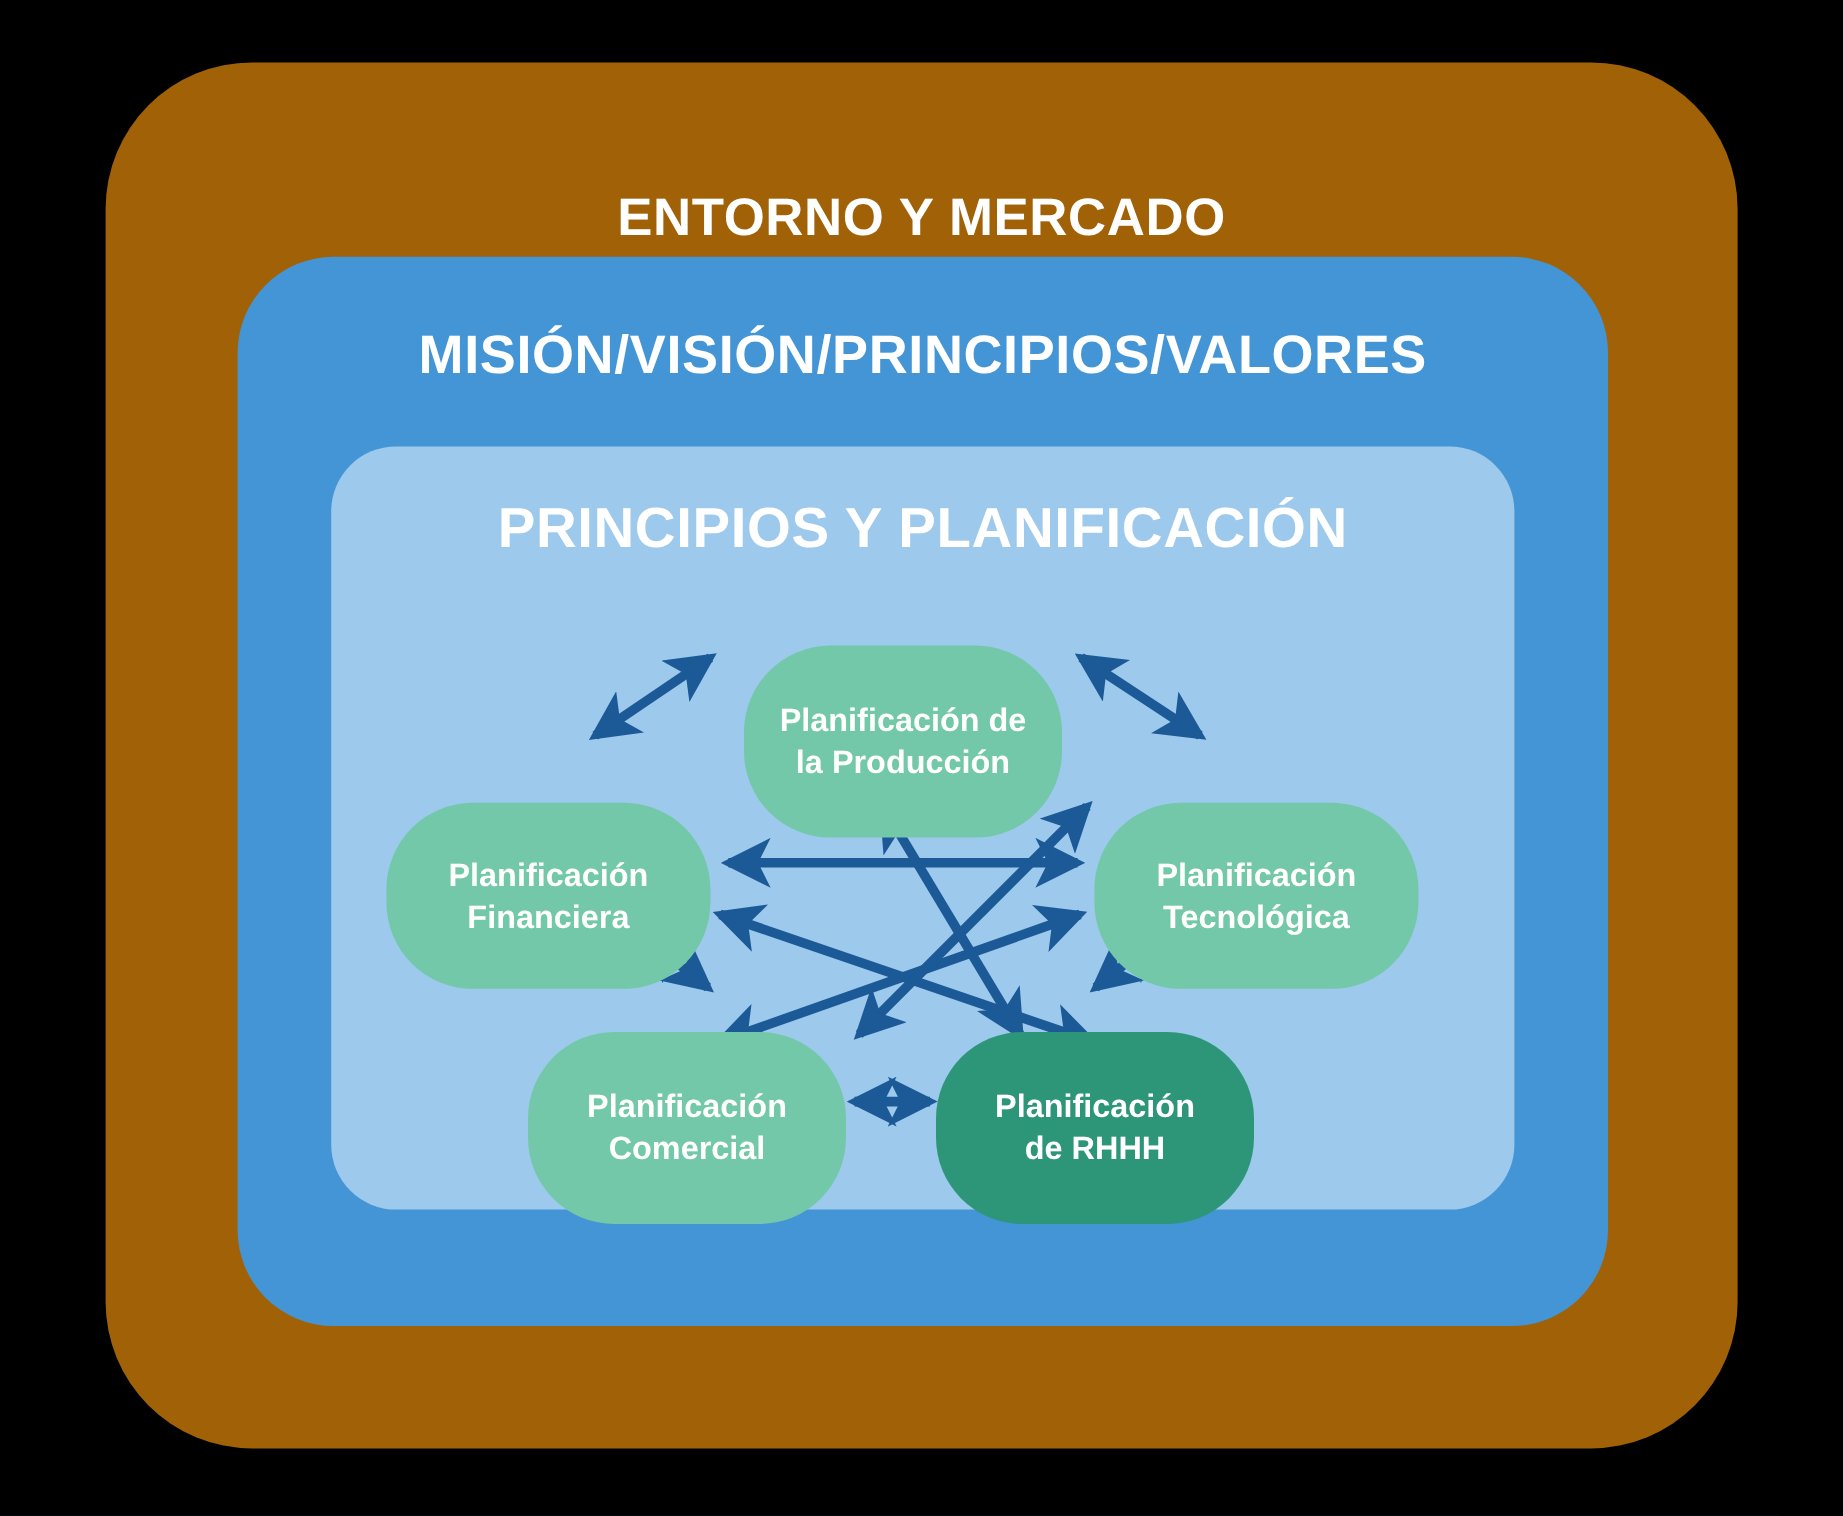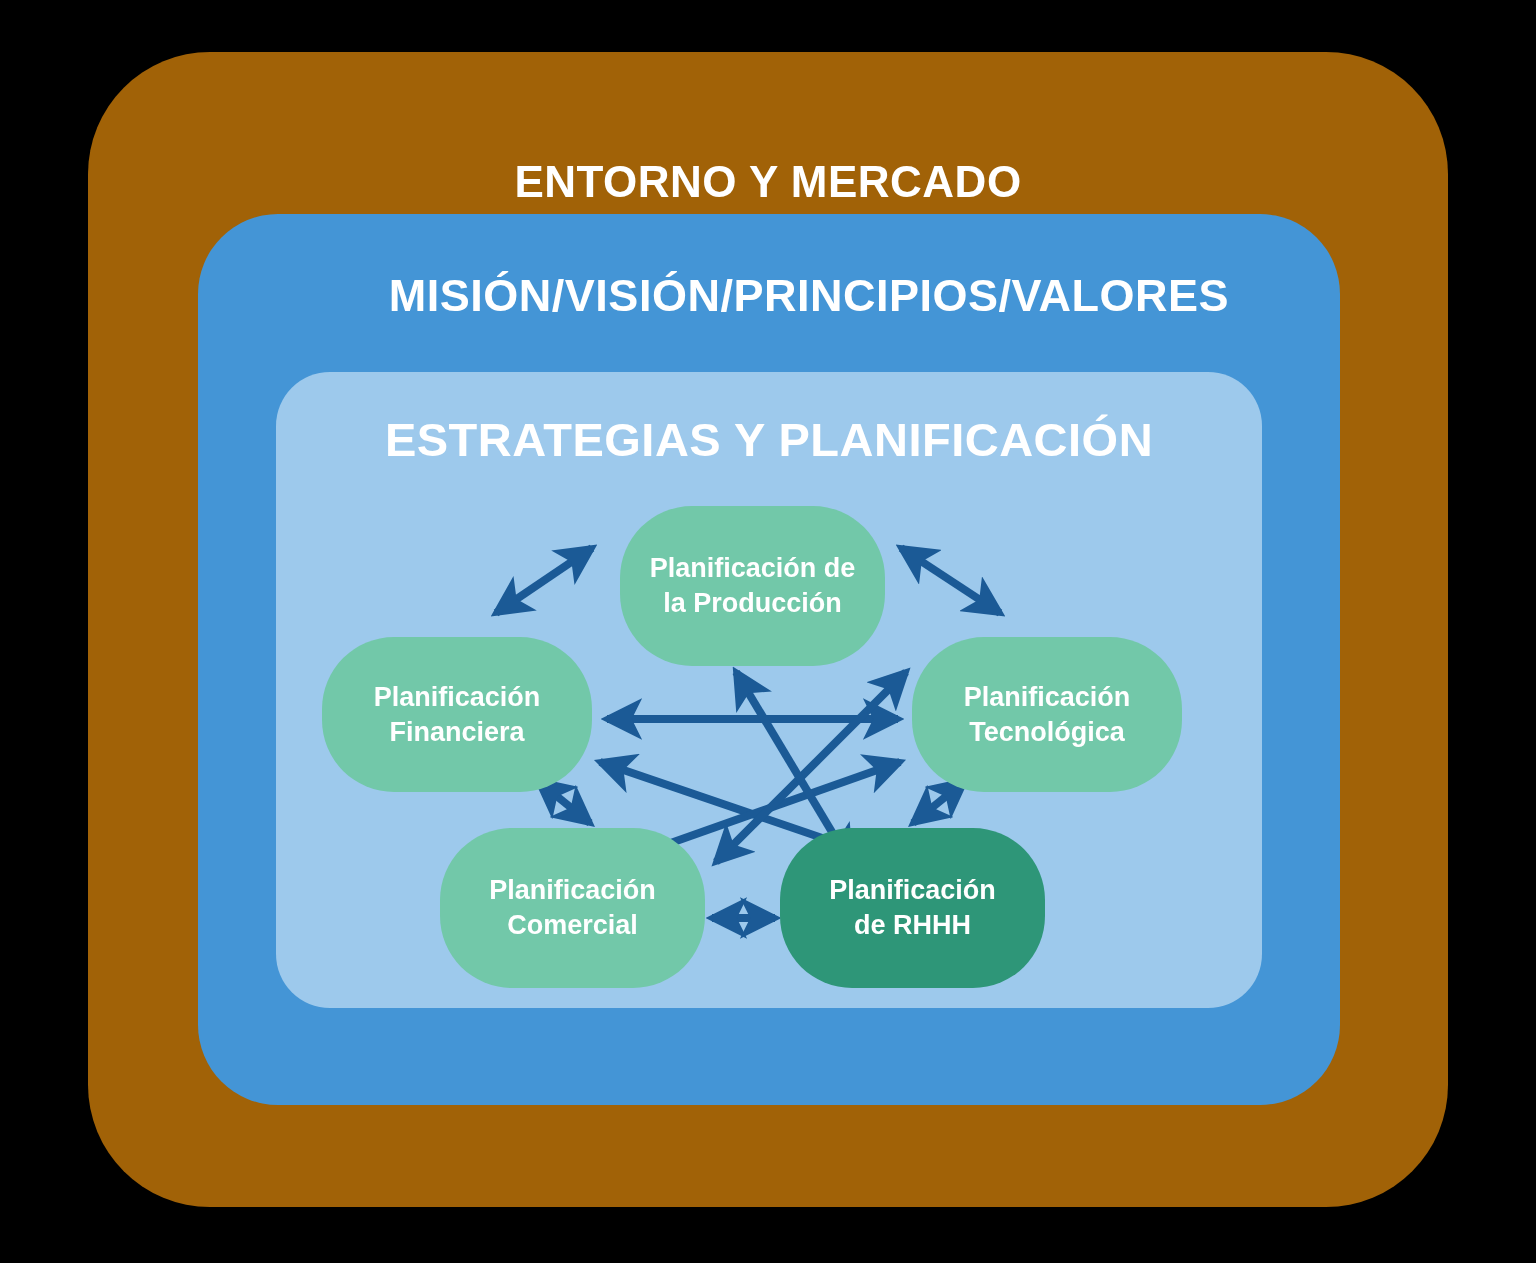--- a/index.html
+++ b/index.html
@@ -33,21 +33,20 @@
     background: #a16207;
     border-radius: 122px;
   }
   #middle-layer {
     left: 198px;
     top: 214px;
     width: 1142px;
     height: 891px;
     background: #4495D6;
     border-radius: 80px;
-    padding-left: 40px;
   }
   #inner-layer {
     left: 276px;
     top: 372px;
     width: 986px;
     height: 636px;
     background: #9DC9EC;
     border-radius: 54px;
   }
 
@@ -92,20 +91,21 @@
     align-items: center;
     justify-content: center;
     text-align: center;
     color: #FFFFFF;
     font-weight: bold;
     font-size: 27px;
     line-height: 1.28;
     border-radius: 72px;
     background: #72C8A9;
     padding: 6px 12px;
+    margin-top: 32px;
   }
   .node.dark {
     background: #2E9678;
   }
   .node .label {
     white-space: pre-line;
   }
 
   #node-produccion  { left: 620px; top: 506px;  width: 265px; height: 160px; }
   #node-financiera  { left: 322px; top: 637px;  width: 270px; height: 155px; }
@@ -118,21 +118,21 @@
 
 <div id="stage">
 
   <div class="layer" id="outer-layer">
     <div class="layer-title" id="outer-title">ENTORNO Y MERCADO</div>
 
     <div class="layer" id="middle-layer" style="left:110px; top:162px;">
       <div class="layer-title" id="middle-title" style="top:56px;">MISIÓN/VISIÓN/PRINCIPIOS/VALORES</div>
 
       <div class="layer" id="inner-layer" style="left:78px; top:158px;">
-        <div class="layer-title" id="inner-title" style="top:40px;">ESTRATEGIAS Y PLANIFICACIÓN</div>
+        <div class="layer-title" id="inner-title" style="top:40px;">PRINCIPIOS Y PLANIFICACIÓN</div>
       </div>
     </div>
   </div>
 
   <svg id="arrow-canvas" viewBox="0 0 1536 1263">
     <defs>
       <marker id="arrowEnd" markerWidth="5.2" markerHeight="5.2" refX="4.4" refY="2.6" orient="auto" markerUnits="strokeWidth">
         <path d="M0,0 L5.2,2.6 L0,5.2 L1.3,2.6 Z" fill="#1B5A96"></path>
       </marker>
       <marker id="arrowStart" markerWidth="5.2" markerHeight="5.2" refX="0.8" refY="2.6" orient="auto" markerUnits="strokeWidth">

